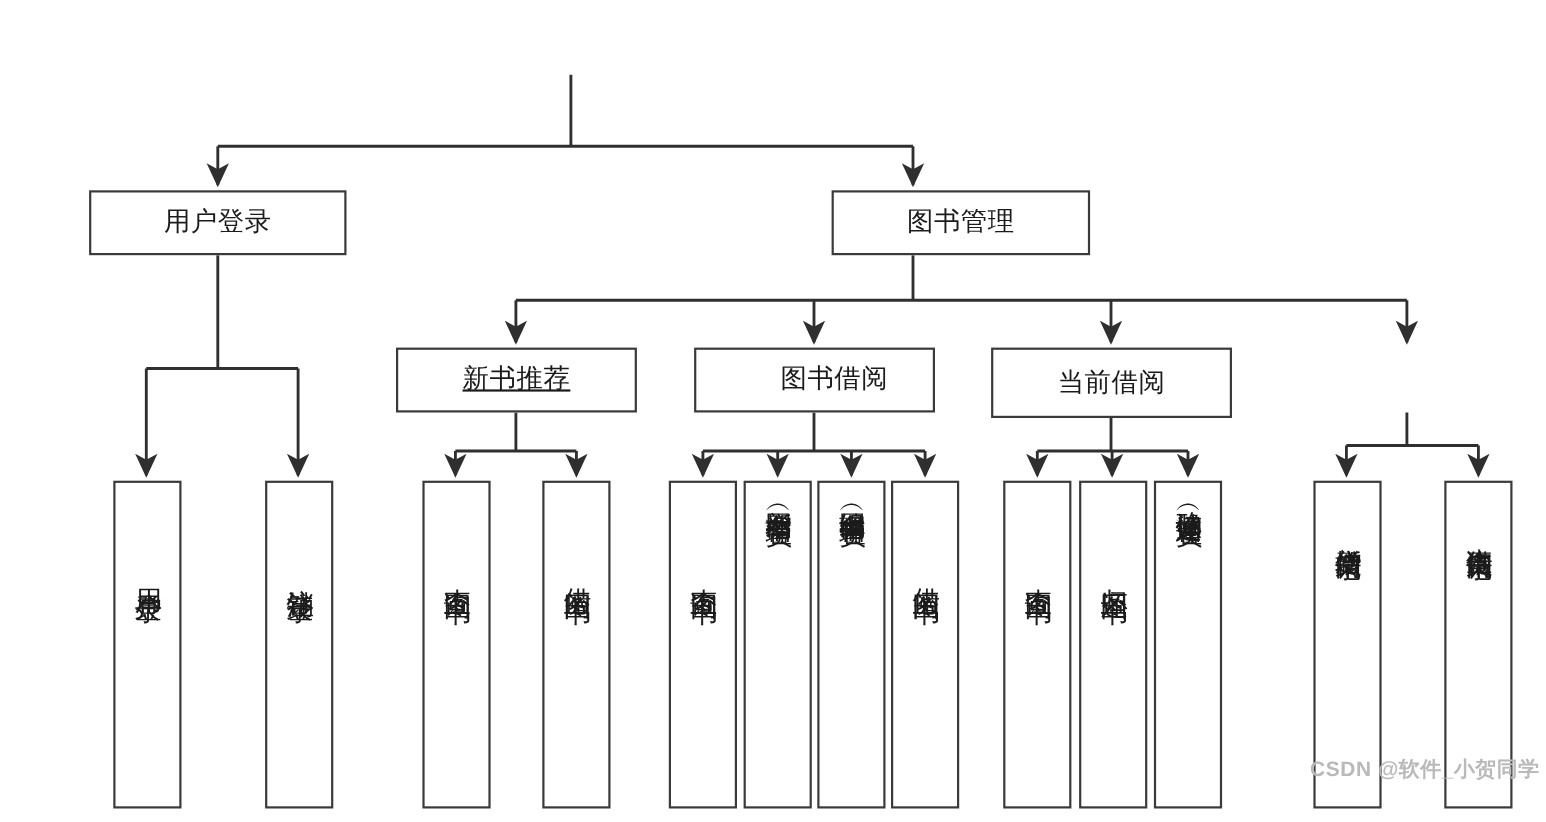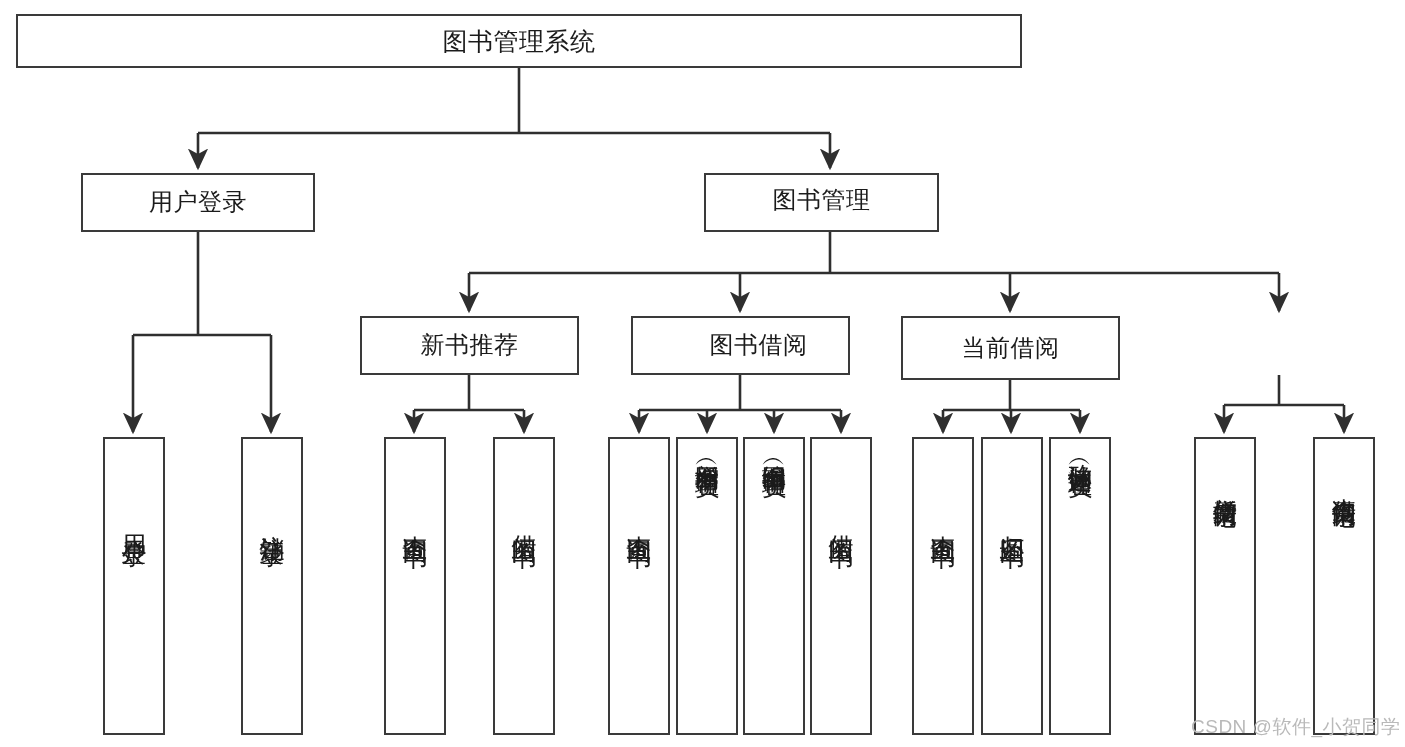--- a/index.html
+++ b/index.html
@@ -128,33 +128,30 @@
       <path d="M1011,410 L1011,432" marker-end="url(#arrow)"></path>
       <path d="M1080,410 L1080,432" marker-end="url(#arrow)"></path>
 
       <path d="M1279,375 L1279,405"></path>
       <path d="M1224,405 L1344,405"></path>
       <path d="M1224,405 L1224,432" marker-end="url(#arrow)"></path>
       <path d="M1344,405 L1344,432" marker-end="url(#arrow)"></path>
     </g>
   </svg>
 
-  <div class="node horiz root" style="left:16px; top:14px; width:1006px; height:54px;">
-    <span class="label">图书管理系统</span>
-  </div>
 
   <div class="node horiz" style="left:81px; top:173px; width:234px; height:59px;">
     <span class="label">用户登录</span>
   </div>
 
-  <div class="node horiz" style="left:704px; top:173px; width:235px; height:59px;font-family:Liberation Mono, monospace;">
+  <div class="node horiz" style="left:756px; top:173px; width:235px; height:59px;">
     <span class="label">图书管理</span>
   </div>
 
-  <div class="node horiz" style="left:360px; top:316px; width:219px; height:59px;">
+  <div class="node horiz" style="left:360px; top:316px; width:219px; height:59px;text-decoration:underline;">
     <span class="label">新书推荐</span>
   </div>
 
   <div class="node horiz" style="left:631px; top:316px; width:219px; height:59px;padding-left:36px;">
     <span class="label">图书借阅</span>
   </div>
 
   <div class="node horiz" style="left:901px; top:316px; width:219px; height:64px;">
     <span class="label">当前借阅</span>
   </div>
@@ -205,15 +202,15 @@
   </div>
 
   <div class="node vert tall" style="left:1194px; top:437px; width:62px; height:298px; padding-top:40px;">
     <span class="label">新增借阅记录</span>
   </div>
 
   <div class="node vert tall" style="left:1313px; top:437px; width:62px; height:298px; padding-top:40px;">
     <span class="label">查询借阅记录</span>
   </div>
 
-  <div class="watermark" style="left:1191px; top:714px;">CSDN @软件_小贺同学</div>
+  <div class="watermark" style="left:1191px; top:686px;font-weight:bold;">CSDN @软件_小贺同学</div>
 
 </div>
 
 </body></html>

